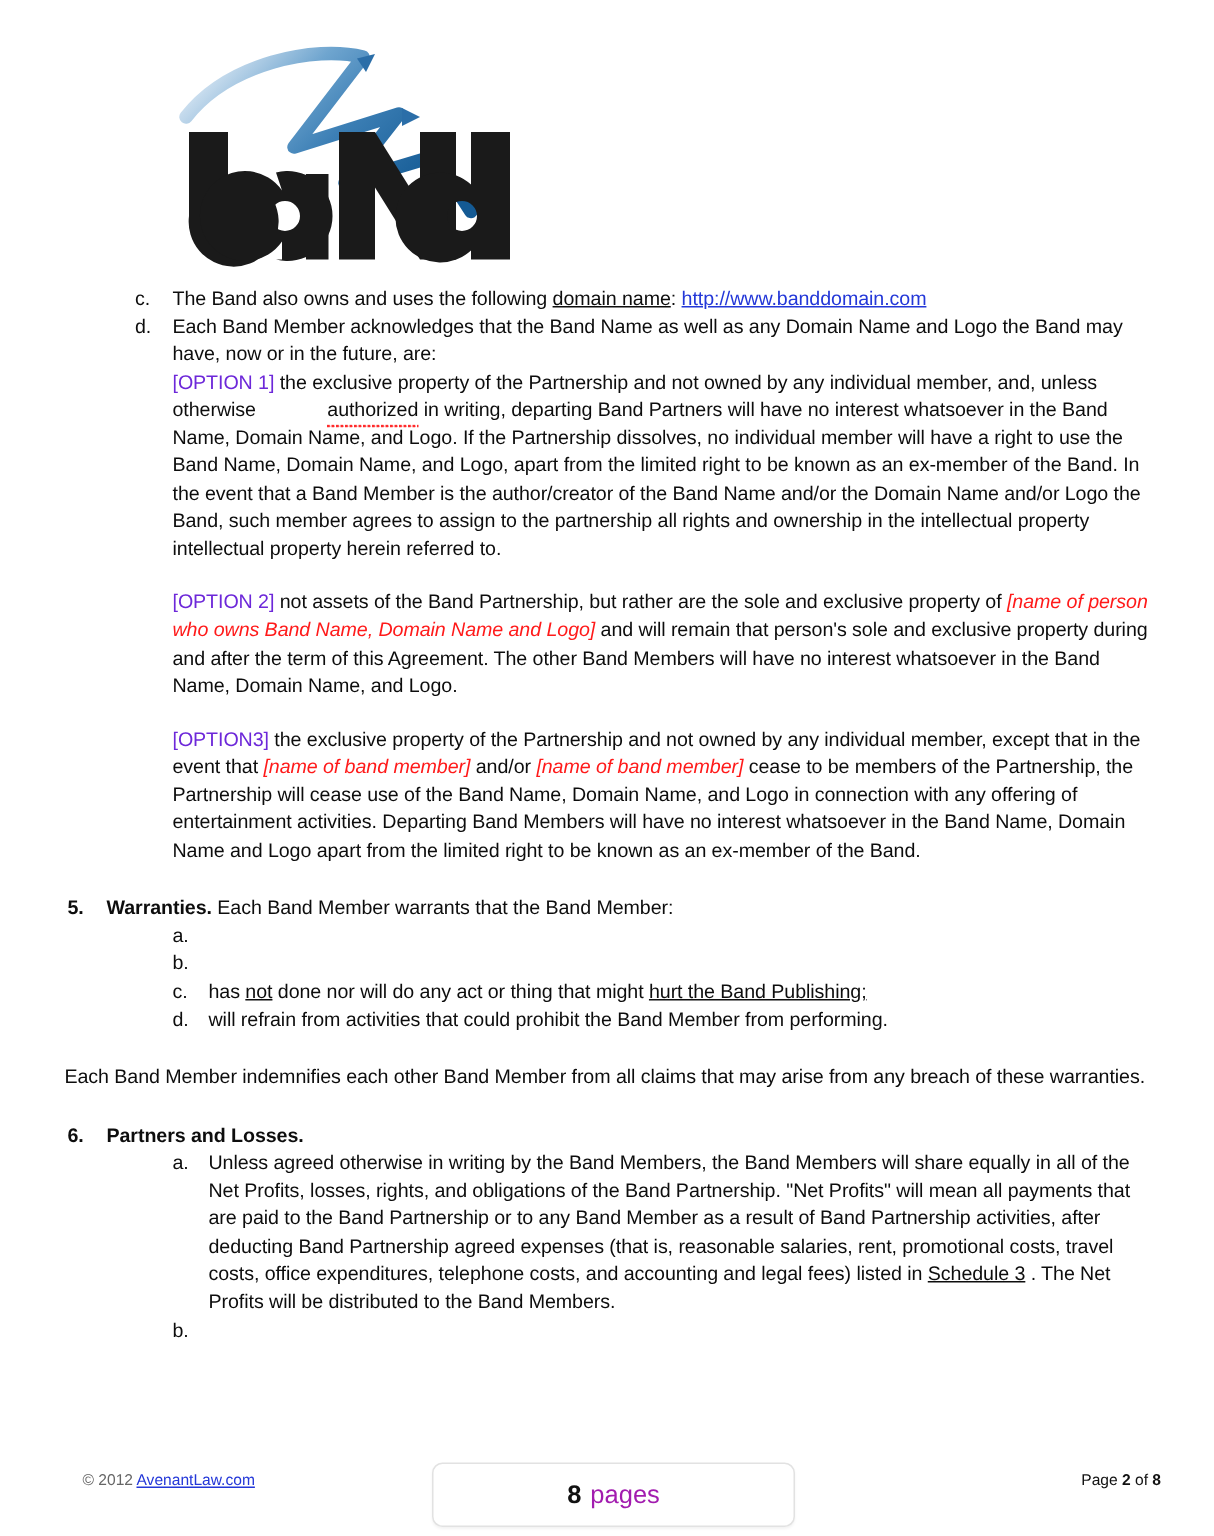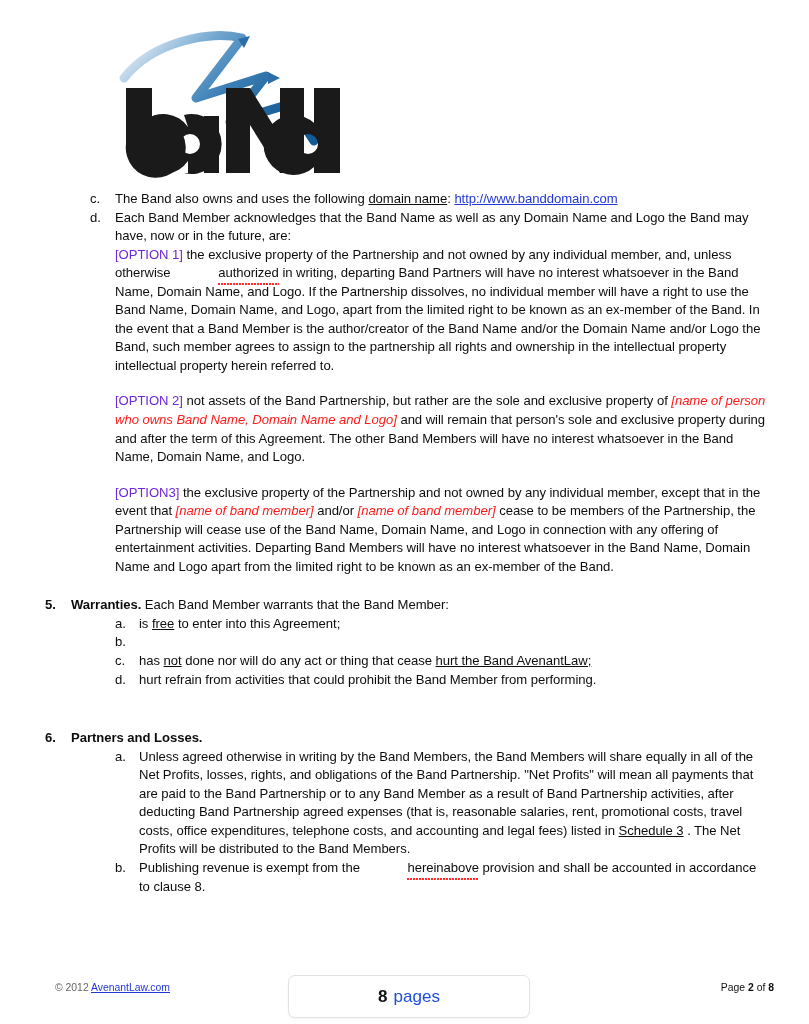--- a/index.html
+++ b/index.html
@@ -140,21 +140,21 @@
     display: flex;
     align-items: center;
     justify-content: center;
     font-size: 17px;
   }
   .pagecount-widget .pc-num {
     font-weight: bold;
     color: #111;
     margin-right: 6px;
   }
-  .pagecount-widget .pc-label { color: #1d4ed8; }
+  .pagecount-widget .pc-label { color: #a21caf; }
 </style>
 </head>
 <body>
 
 <div class="page">
 
   <div class="logo-area">
     <svg class="logo-svg" width="230" height="152" viewBox="0 0 230 152">
       <defs>
         <linearGradient id="swooshGrad" x1="0" y1="0" x2="1" y2="0.55">
@@ -220,63 +220,58 @@
 
     <div class="li lvl-num">
       <span class="li-mark b">5.</span>
       <span class="li-text">
         <b>Warranties.</b><span> Each Band Member warrants that the Band Member:</span>
       </span>
     </div>
 
     <div class="li lvl-alpha2">
       <span class="li-mark">a.</span>
-      <span class="li-text">
-        <span>is </span><span class="u">free</span><span> to enter into this Agreement;</span>
-      </span>
     </div>
 
     <div class="li lvl-alpha2">
       <span class="li-mark">b.</span>
     </div>
 
     <div class="li lvl-alpha2">
       <span class="li-mark">c.</span>
       <span class="li-text">
-        <span>has </span><span class="u">not</span><span> done nor will do any act or thing that cease </span><span class="u">hurt the Band AvenantLaw;</span>
+        <span>has </span><span class="u">not</span><span> done nor will do any act or thing that might </span><span class="u">hurt the Band Publishing;</span>
       </span>
     </div>
 
     <div class="li lvl-alpha2">
       <span class="li-mark">d.</span>
-      <span class="li-text">hurt refrain from activities that could prohibit the Band Member from performing.</span>
+      <span class="li-text">will refrain from activities that could prohibit the Band Member from performing.</span>
     </div>
 
     <div class="gap-lg"></div>
 
+    <div class="plain-block">Each Band Member indemnifies each other Band Member from all claims that may arise from any breach of these warranties.</div>
 
     <div class="gap-lg"></div>
 
     <div class="li lvl-num">
       <span class="li-mark b">6.</span>
       <span class="li-text b">Partners and Losses.</span>
     </div>
 
     <div class="li lvl-alpha2">
       <span class="li-mark">a.</span>
       <span class="li-text">
         <span>Unless agreed otherwise in writing by the Band Members, the Band Members will share equally in all of the Net Profits, losses, rights, and obligations of the Band Partnership. "Net Profits" will mean all payments that are paid to the Band Partnership or to any Band Member as a result of Band Partnership activities, after deducting Band Partnership agreed expenses (that is, reasonable salaries, rent, promotional costs, travel costs, office expenditures, telephone costs, and accounting and legal fees) listed in </span><span class="u">Schedule 3</span><span> . The Net Profits will be distributed to the Band Members.</span>
       </span>
     </div>
 
     <div class="li lvl-alpha2">
       <span class="li-mark">b.</span>
-      <span class="li-text">
-        <span>Publishing revenue is exempt from the </span><span class="sp">hereinabove</span><span> provision and shall be accounted in accordance to clause 8.</span>
-      </span>
     </div>
 
   </div>
 
   <div class="footer">
     <div class="footer-left">
       <span>© 2012 </span><a href="#" class="lnk">AvenantLaw.com</a>
     </div>
     <div class="footer-right">
       <span>Page </span><span class="b">2</span><span> of </span><span class="b">8</span>

